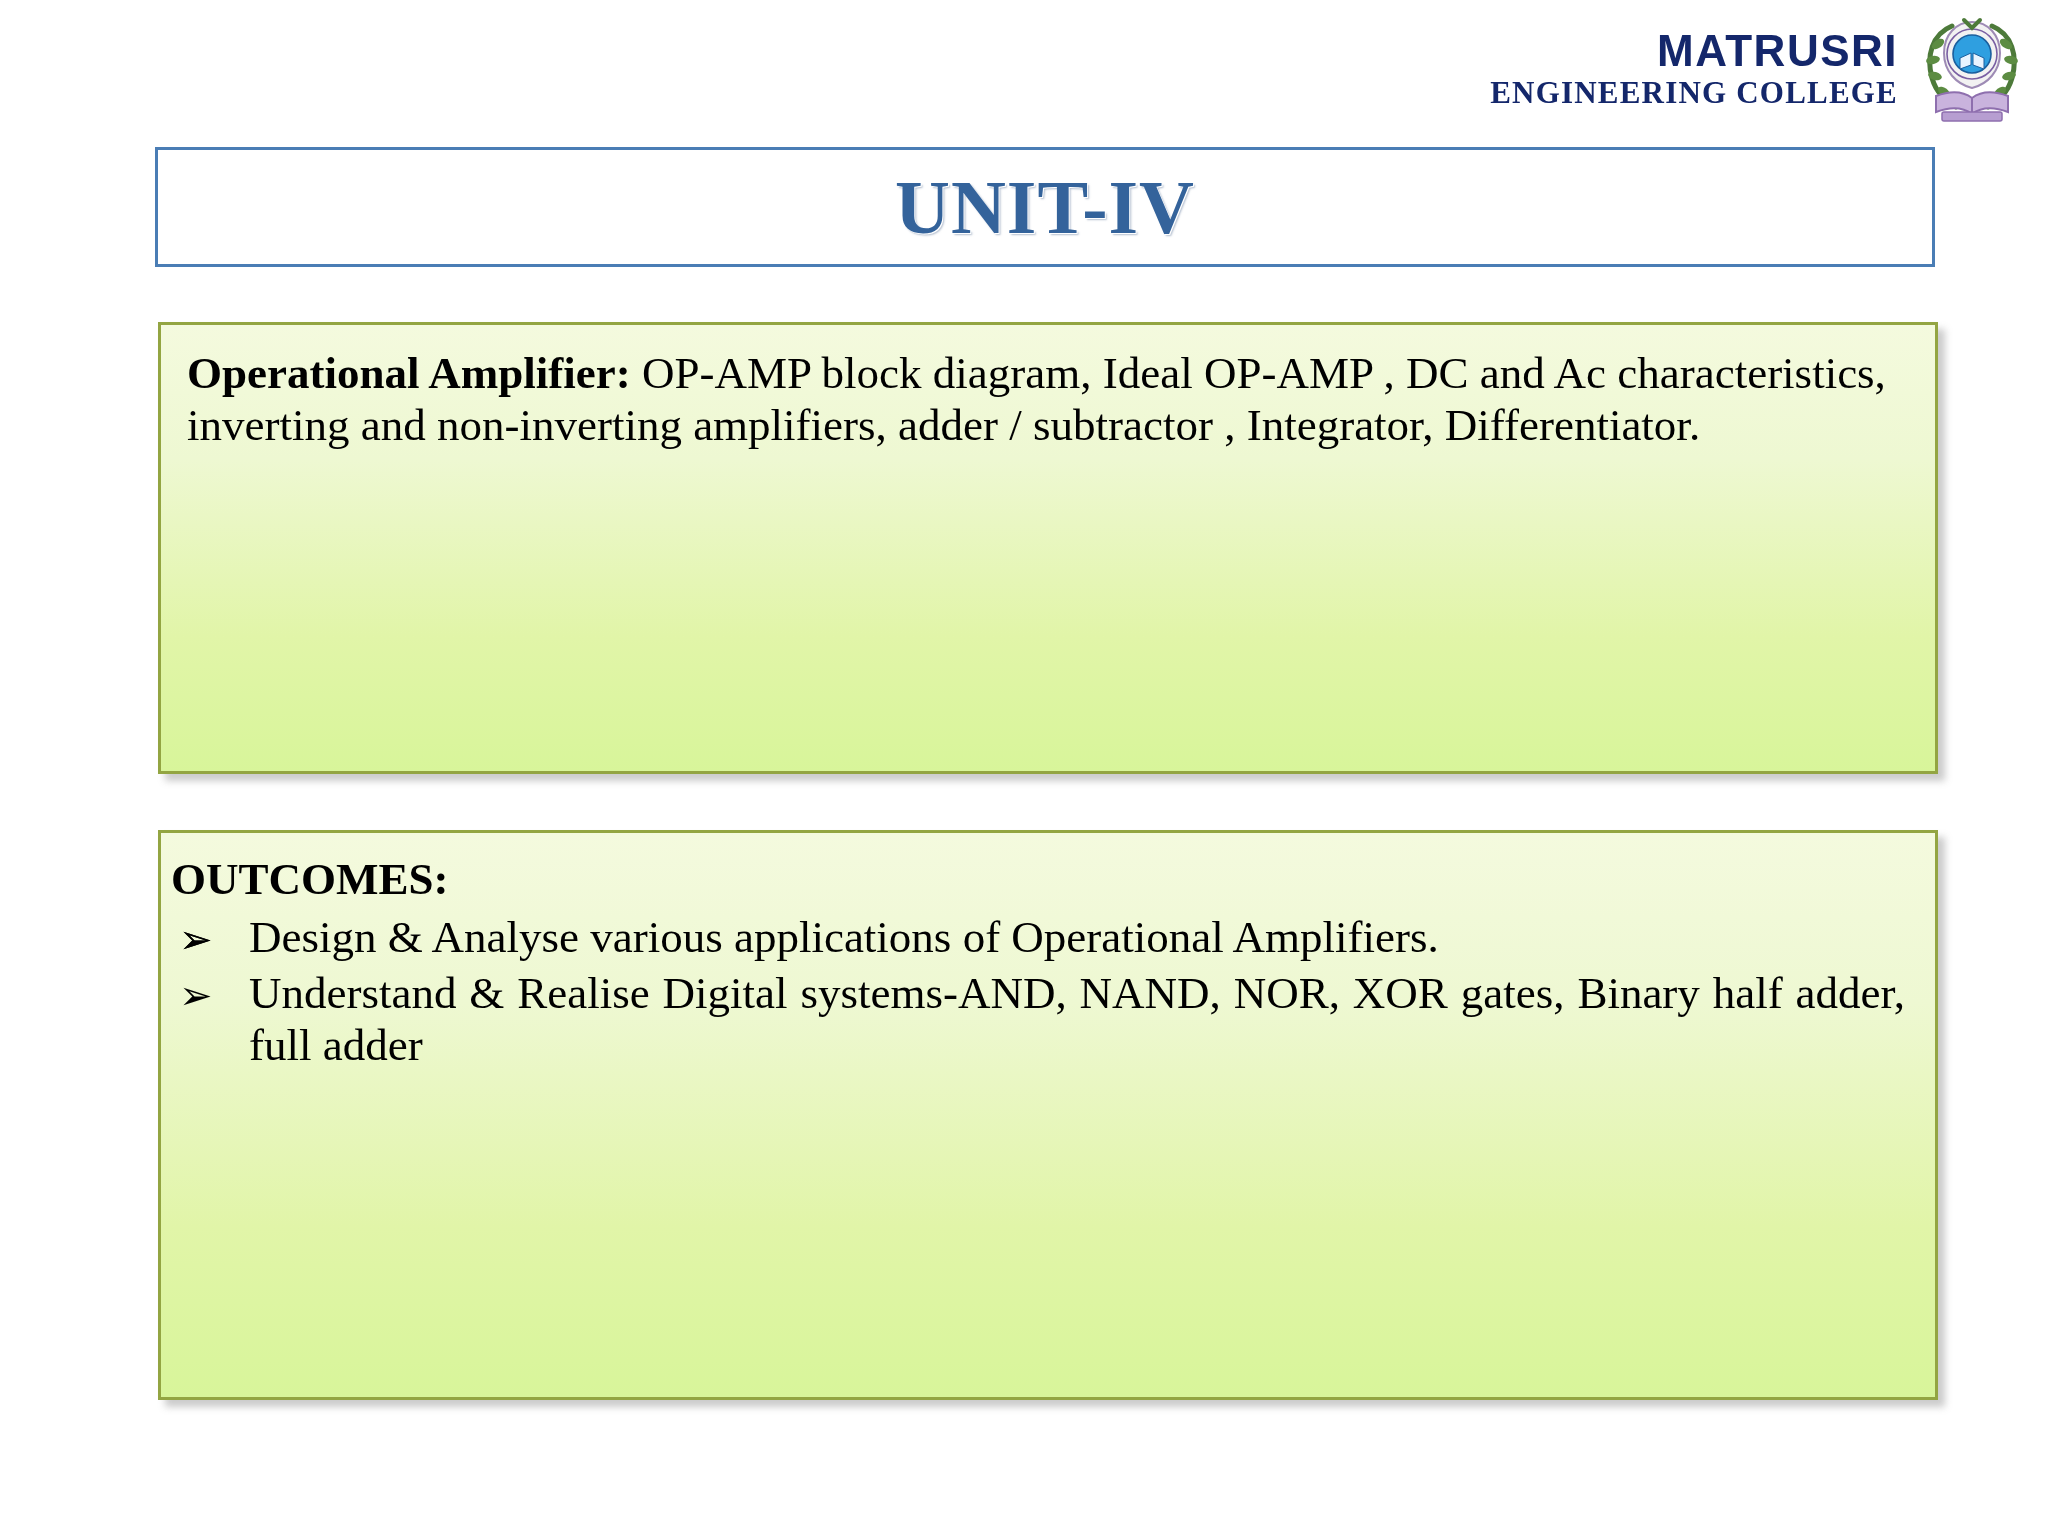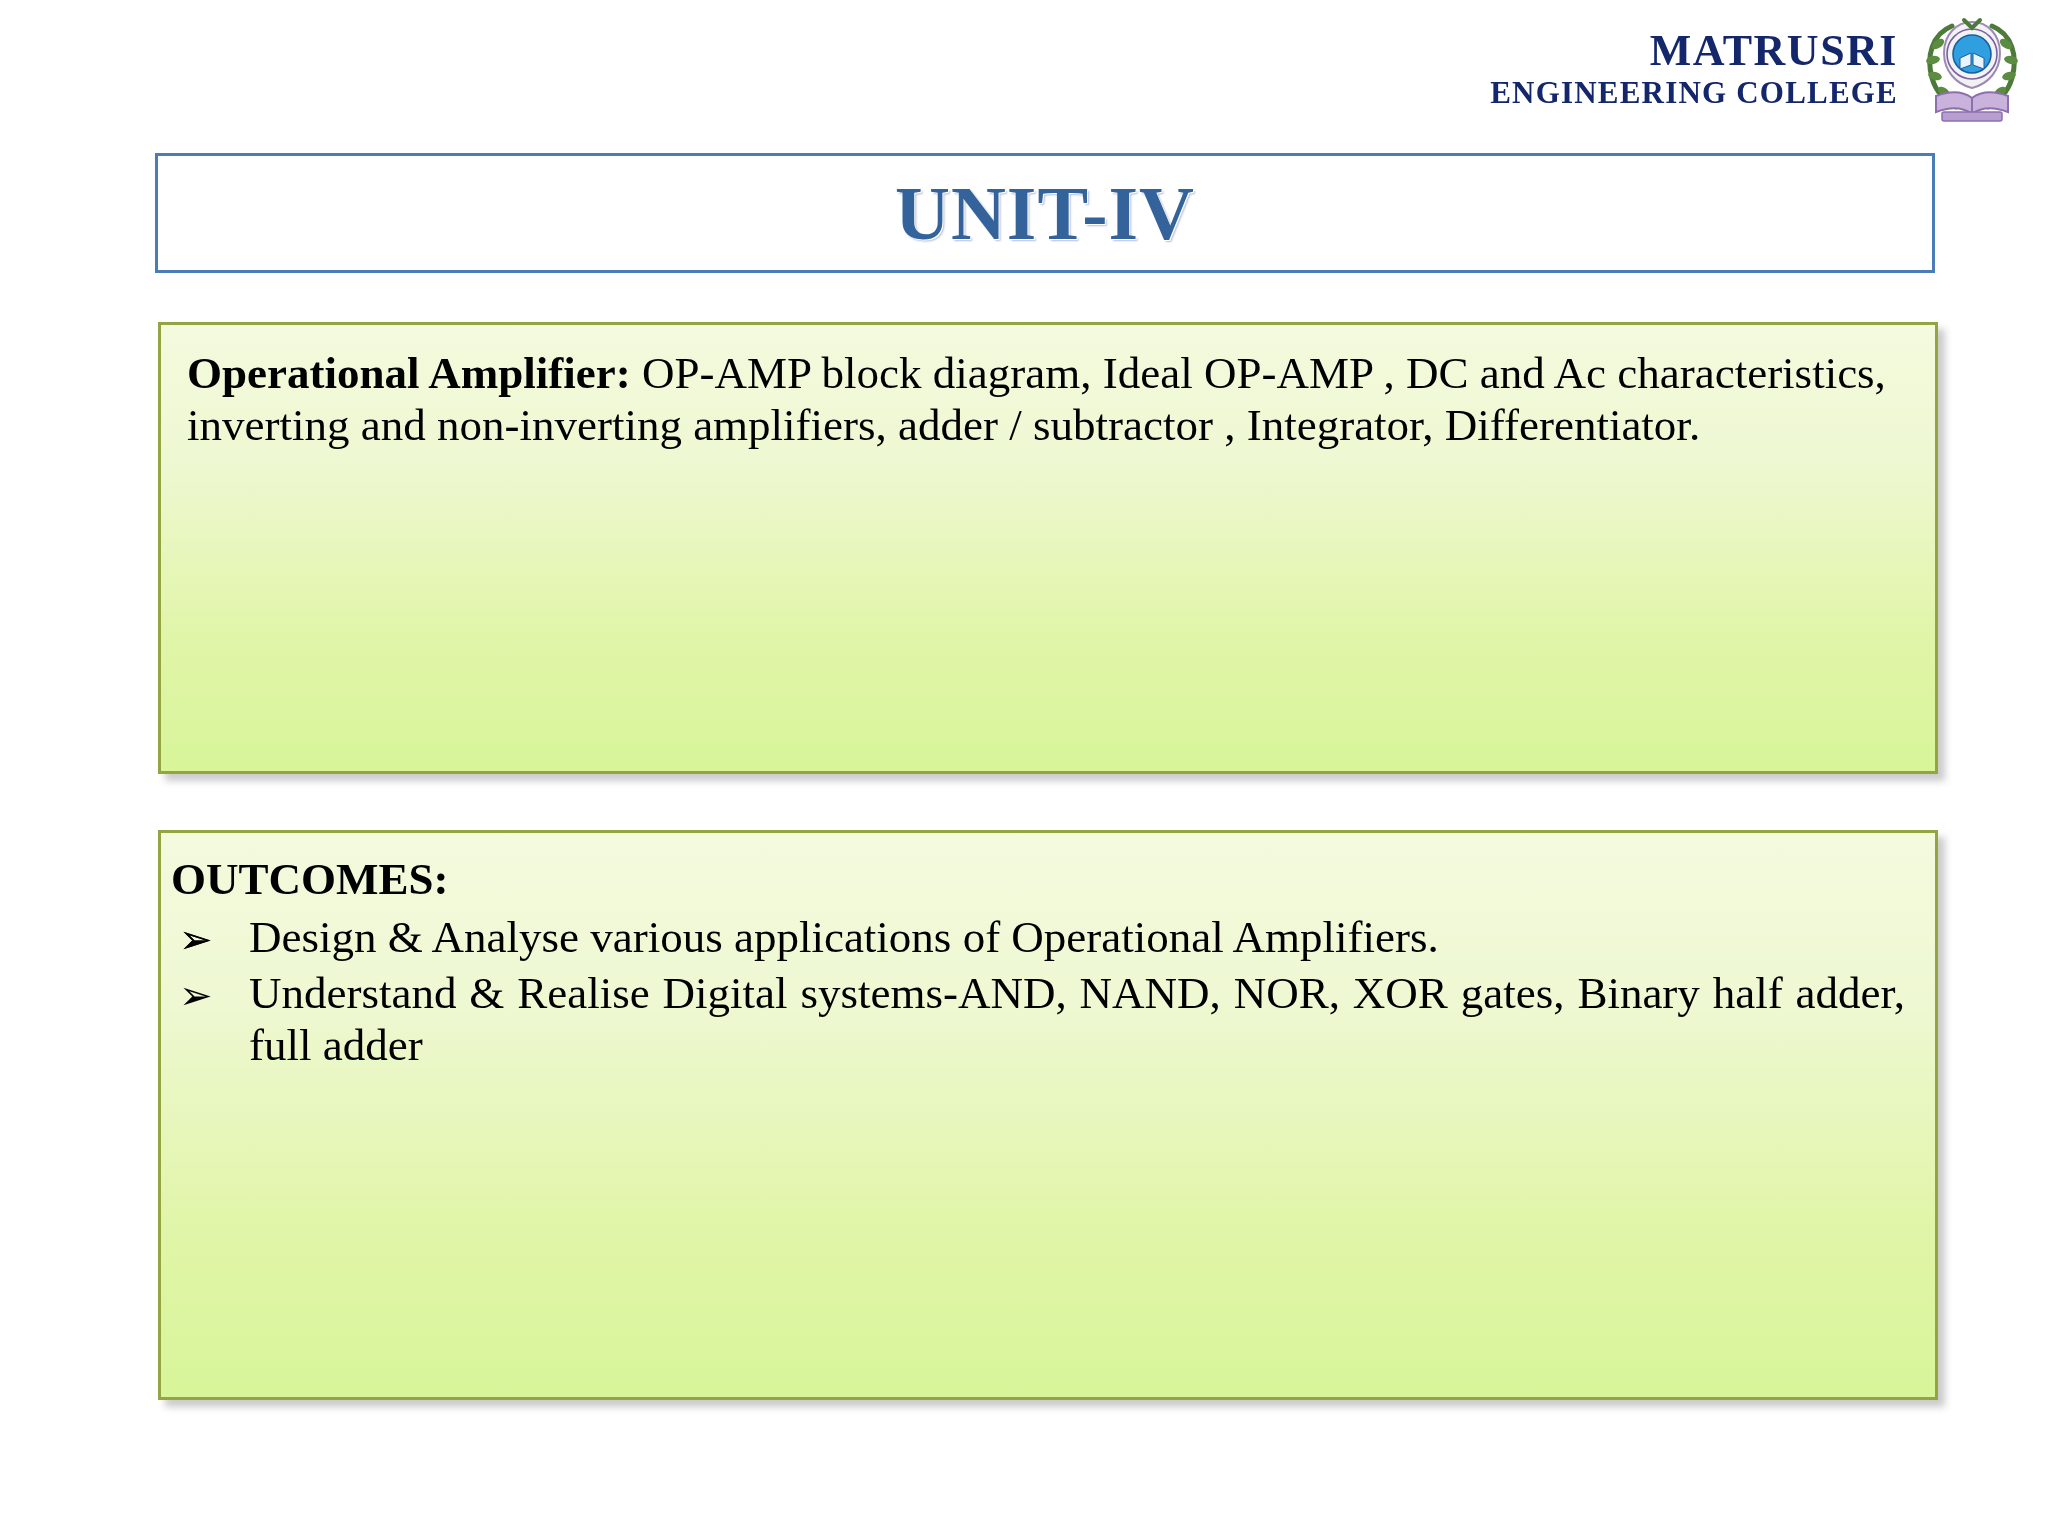--- a/index.html
+++ b/index.html
@@ -22,21 +22,21 @@
     right: 16px;
     display: flex;
     align-items: center;
     gap: 14px;
   }
   .logo-text {
     text-align: right;
     line-height: 1.0;
   }
   .logo-name {
-    font-family: Liberation Serif, serif;
+    font-family: Liberation Sans, sans-serif;
     font-weight: bold;
     font-size: 44px;
     letter-spacing: 1.5px;
     color: #14276b;
   }
   .logo-sub {
     font-family: "Liberation Serif", "DejaVu Serif", serif;
     font-weight: bold;
     font-size: 31px;
     letter-spacing: 1.2px;
@@ -47,21 +47,21 @@
     width: 120px;
     height: 120px;
     position: relative;
     flex: 0 0 auto;
   }
 
   
   .title-box {
     position: absolute;
     left: 155px;
-    top: 153px;
+    top: 147px;
     width: 1780px;
     height: 120px;
     box-sizing: border-box;
     border: 3px solid #4a7db5;
     background: #ffffff;
     display: flex;
     align-items: center;
     justify-content: center;
   }
   .title-text {

